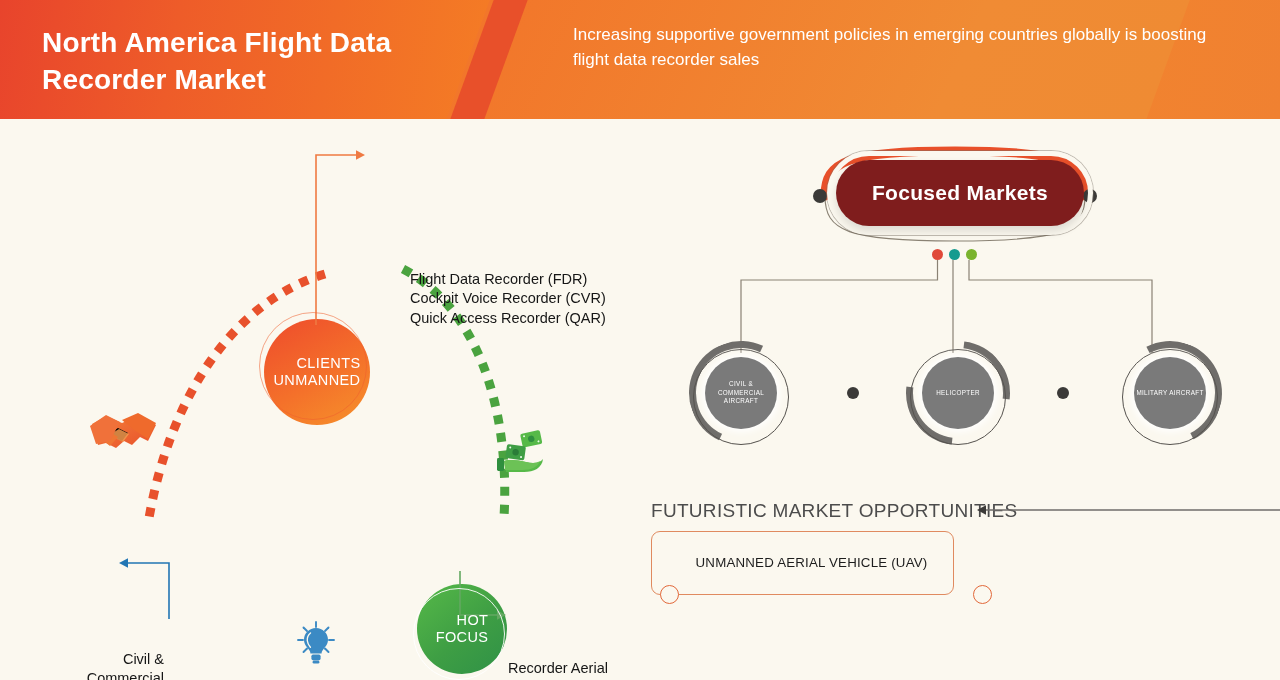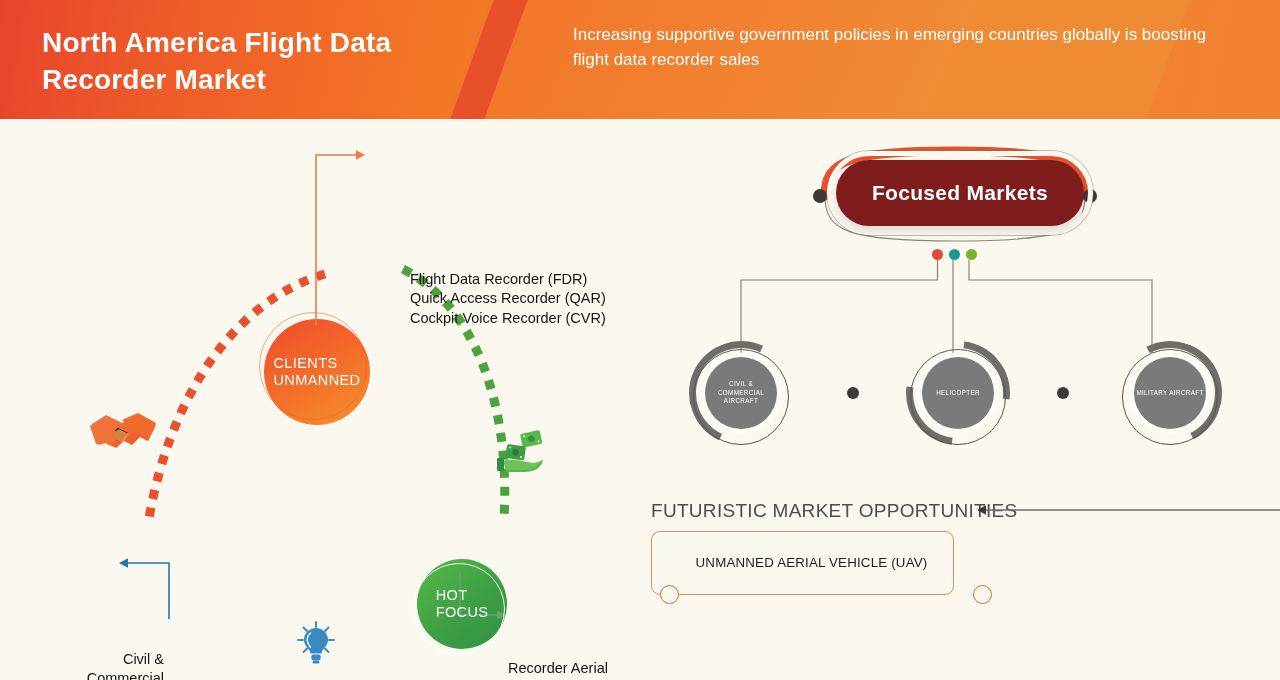--- a/index.html
+++ b/index.html
@@ -45,41 +45,41 @@
   
   #body{position:absolute;left:0;top:119px;width:1280px;height:561px;background:#fbf8ef;}
 
   .abs{position:absolute;}
   svg{overflow:visible;}
 
   
   .bubble{
     position:absolute;border-radius:50%;
     display:flex;align-items:center;justify-content:center;
-    text-align:left;color:#fff;line-height:17px;
+    text-align:right;color:#fff;line-height:17px;
     font-size:14.5px;letter-spacing:.4px;
   }
   .bubble .inner{position:relative;z-index:2;}
   .bubble-ring{
     position:absolute;border-radius:50%;border:1.4px solid rgba(255,255,255,.95);
     pointer-events:none;z-index:1;
   }
 
   #clients-potential{
     left:264px;top:200px;width:106px;height:106px;
     background:linear-gradient(150deg,#ee4b2c 0%,#f4702a 55%,#f6922b 100%);
   }
   #clients-potential .bubble-ring{left:-5px;top:-7px;width:106px;height:106px;border-color:rgba(239,95,45,.55);}
   #client-focus{
     left:126px;top:461px;width:86px;height:86px;
     background:linear-gradient(150deg,#2f86c4 0%,#2276b4 60%,#1e6ba6 100%);
   }
   #client-focus .bubble-ring{left:-4px;top:4px;width:86px;height:86px;border-color:rgba(255,255,255,.9);}
   #hot-bets{
-    left:417px;top:440px;width:90px;height:90px;
+    left:417px;top:465px;width:90px;height:90px;
     background:linear-gradient(140deg,#53b martinez 0%,#4aa93e 100%);
     background:linear-gradient(140deg,#56b948 0%,#3e9e44 55%,#2f9147 100%);
   }
   #hot-bets .bubble-ring{left:-4px;top:4px;width:90px;height:90px;border-color:rgba(255,255,255,.9);}
 
   
   .callout{position:absolute;color:#1b1b1b;}
   #cp-text{left:366px;top:151px;font-size:14.5px;line-height:19.3px;color:#161616;margin-left:44px;}
   #cf-text{left:38px;top:531px;width:126px;font-size:14.5px;line-height:19.3px;text-align:right;color:#161616;}
   #hb-text{left:508px;top:540px;width:124px;font-size:14.5px;line-height:19.3px;color:#161616;}
@@ -167,22 +167,22 @@
       </div>
     </div>
 
     <svg class="abs" style="left:300px;top:28px;width:80px;height:190px;">
       <path d="M 16,178 L 16,8 L 57,8" fill="none" stroke="#ef7a42" stroke-width="1.6"></path>
       <path d="M 56,3.2 L 65,8 L 56,12.8 Z" fill="#ef7a42"></path>
     </svg>
 
     <div class="callout" id="cp-text">
       <div>Flight Data Recorder (FDR)</div>
+      <div>Cockpit Voice Recorder (CVR)</div>
       <div>Quick Access Recorder (QAR)</div>
-      <div>Cockpit Voice Recorder (CVR)</div>
     </div>
 
 
     <svg class="abs" style="left:150px;top:430px;width:60px;height:90px;">
       <path d="M 19,112 L 19,56 L -23,56" transform="translate(0,-42)" fill="none" stroke="#2276b4" stroke-width="1.6"></path>
       <path d="M -22,9.2 L -31,14 L -22,18.8 Z" fill="#2276b4"></path>
     </svg>
 
     <div class="callout" id="cf-text">
       <div>Civil &amp;</div>

